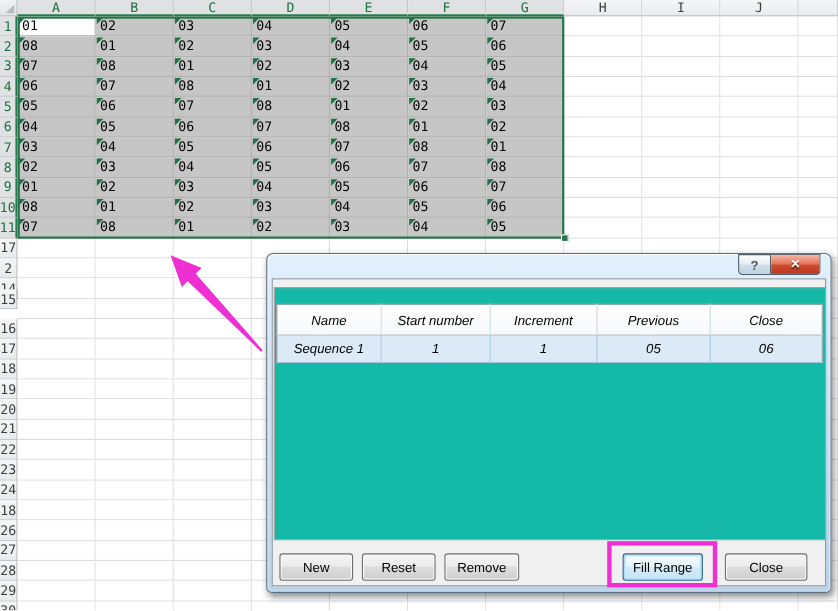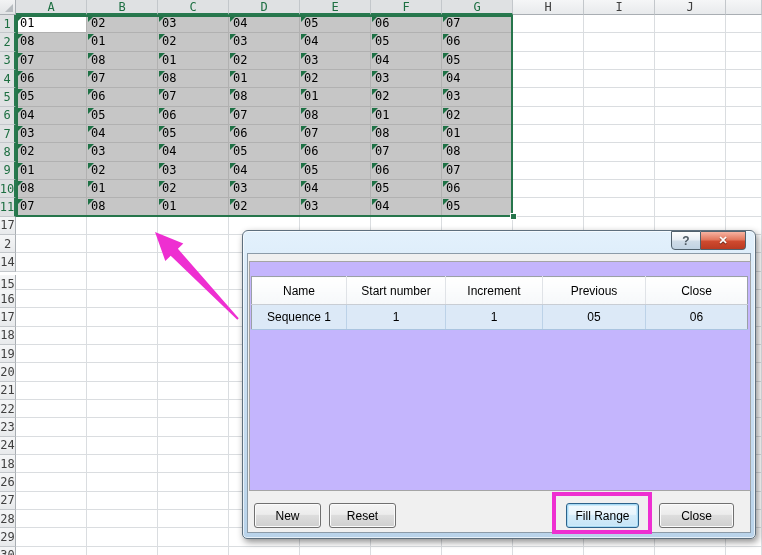--- a/index.html
+++ b/index.html
@@ -48,21 +48,21 @@
        justify-content:center;border:1px solid #50606c;cursor:default;}
   .cap-help{right:54px;width:30px;border-radius:0 0 0 4px;
             background:linear-gradient(180deg,#fdfdfd,#e8eef4 45%,#cfdce8 55%,#c0d2e2);
             color:#4e5a64;font-weight:bold;font-size:12px;}
   .cap-close{right:9px;width:45px;border-radius:0 0 4px 0;border-left:none;
              background:linear-gradient(180deg,#f7b3a2 0%,#e2775d 45%,#cf4a2f 55%,#b93a22 100%);
              color:#fff;font-weight:bold;font-size:11px;text-shadow:0 1px 1px rgba(0,0,0,.55);}
   .dlg-client{position:absolute;left:4px;right:4px;top:22px;bottom:5px;box-sizing:border-box;
               background:#f0f0f0;border:1px solid #8c9ba8;}
   .panel{position:absolute;left:1px;top:7px;width:502px;height:230px;box-sizing:border-box;
-         background:#c4b5fd;border:1px solid #a5a5a5;}
+         background:#14b8a6;border:1px solid #a5a5a5;font-style:italic;}
   .seq-table{position:absolute;left:1px;top:14px;width:496px;border-collapse:collapse;
              table-layout:fixed;font-size:12px;color:#000;
              border:1px solid #9aa0a6;}
   .seq-table th{height:25px;font-weight:normal;text-align:center;
                 background:linear-gradient(180deg,#ffffff,#f6f8fa);
                 border-bottom:1px solid #c8cdd4;border-right:1px solid #e0e3e7;}
   .seq-table th:last-child{border-right:none;}
   .seq-table td{height:22px;text-align:center;background:#dce9f7;
                 border-top:1px solid #aac4e0;border-bottom:1px solid #aac4e0;
                 border-right:1px solid #bcd2e8;}
@@ -259,21 +259,21 @@
       <div class="cell" style="left:87px;top:253.28999999999996px;width:71px;height:18.33px"></div>
       <div class="cell" style="left:158px;top:253.28999999999996px;width:71px;height:18.33px"></div>
       <div class="cell" style="left:229px;top:253.28999999999996px;width:71px;height:18.33px"></div>
       <div class="cell" style="left:300px;top:253.28999999999996px;width:71px;height:18.33px"></div>
       <div class="cell" style="left:371px;top:253.28999999999996px;width:71px;height:18.33px"></div>
       <div class="cell" style="left:442px;top:253.28999999999996px;width:71px;height:18.33px"></div>
       <div class="cell" style="left:513px;top:253.28999999999996px;width:71px;height:18.33px"></div>
       <div class="cell" style="left:584px;top:253.28999999999996px;width:71px;height:18.33px"></div>
       <div class="cell" style="left:655px;top:253.28999999999996px;width:71px;height:18.33px"></div>
       <div class="cell" style="left:726px;top:253.28999999999996px;width:36px;height:18.33px"></div>
-      <div class="hdr rowhdr" style="top:275px;height:18.33px">15</div>
+      <div class="hdr rowhdr" style="top:263px;height:18.33px">15</div>
       <div class="cell" style="left:16px;top:271.62px;width:71px;height:18.33px"></div>
       <div class="cell" style="left:87px;top:271.62px;width:71px;height:18.33px"></div>
       <div class="cell" style="left:158px;top:271.62px;width:71px;height:18.33px"></div>
       <div class="cell" style="left:229px;top:271.62px;width:71px;height:18.33px"></div>
       <div class="cell" style="left:300px;top:271.62px;width:71px;height:18.33px"></div>
       <div class="cell" style="left:371px;top:271.62px;width:71px;height:18.33px"></div>
       <div class="cell" style="left:442px;top:271.62px;width:71px;height:18.33px"></div>
       <div class="cell" style="left:513px;top:271.62px;width:71px;height:18.33px"></div>
       <div class="cell" style="left:584px;top:271.62px;width:71px;height:18.33px"></div>
       <div class="cell" style="left:655px;top:271.62px;width:71px;height:18.33px"></div>
@@ -502,19 +502,20 @@
                 <td>1</td>
                 <td>05</td>
                 <td>06</td>
               </tr>
             </tbody>
         </table>
       </div>
 
       <button class="w7btn" style="left:6px;width:67px">New</button>
       <button class="w7btn" style="left:81px;width:67px">Reset</button>
+      <button class="w7btn" style="left:156px;width:68px">Remove</button>
 
       <div class="hl-rect"></div>
       <button class="w7btn" style="left:411px;width:75px">Close</button>
       <button class="w7btn focused" style="left:318px;width:73px;z-index:6">Fill Range</button>
     </div>
   </div>
 </div>
 
 </body></html>

